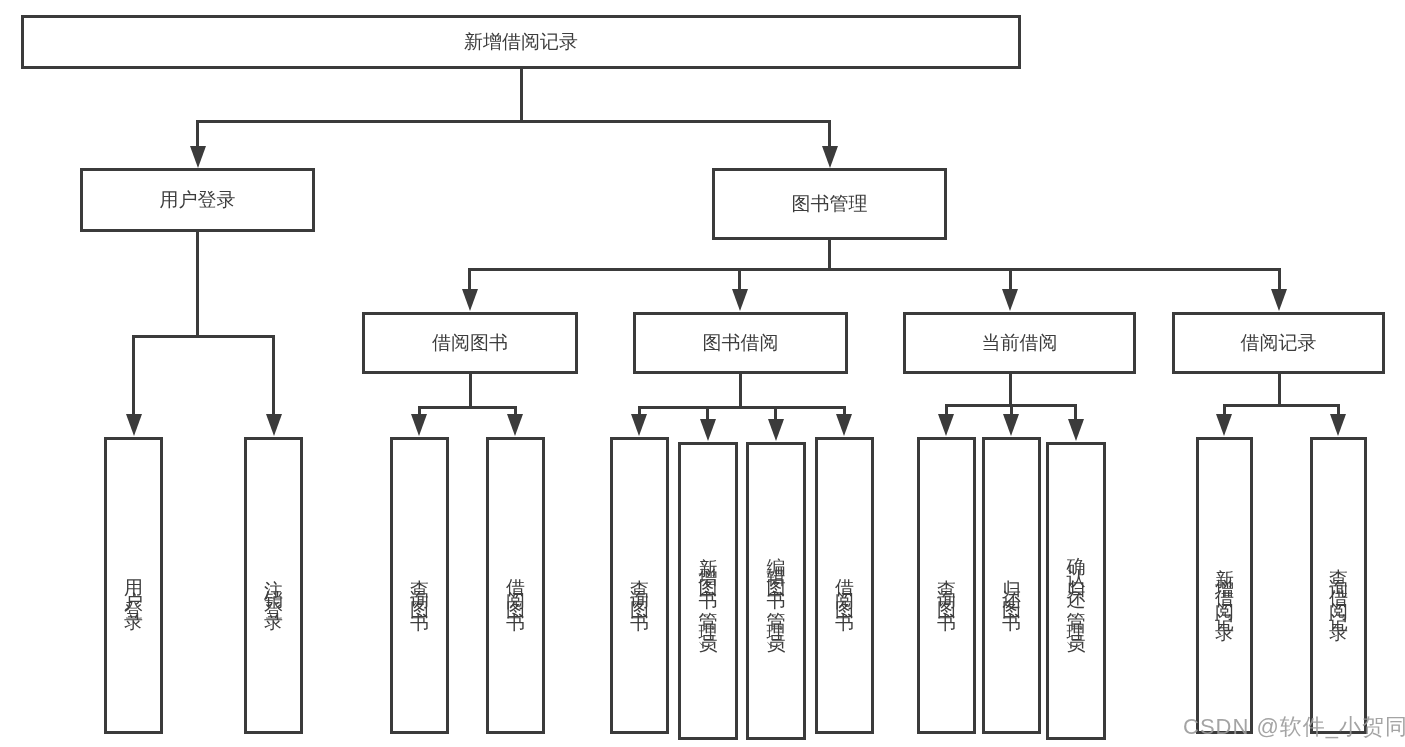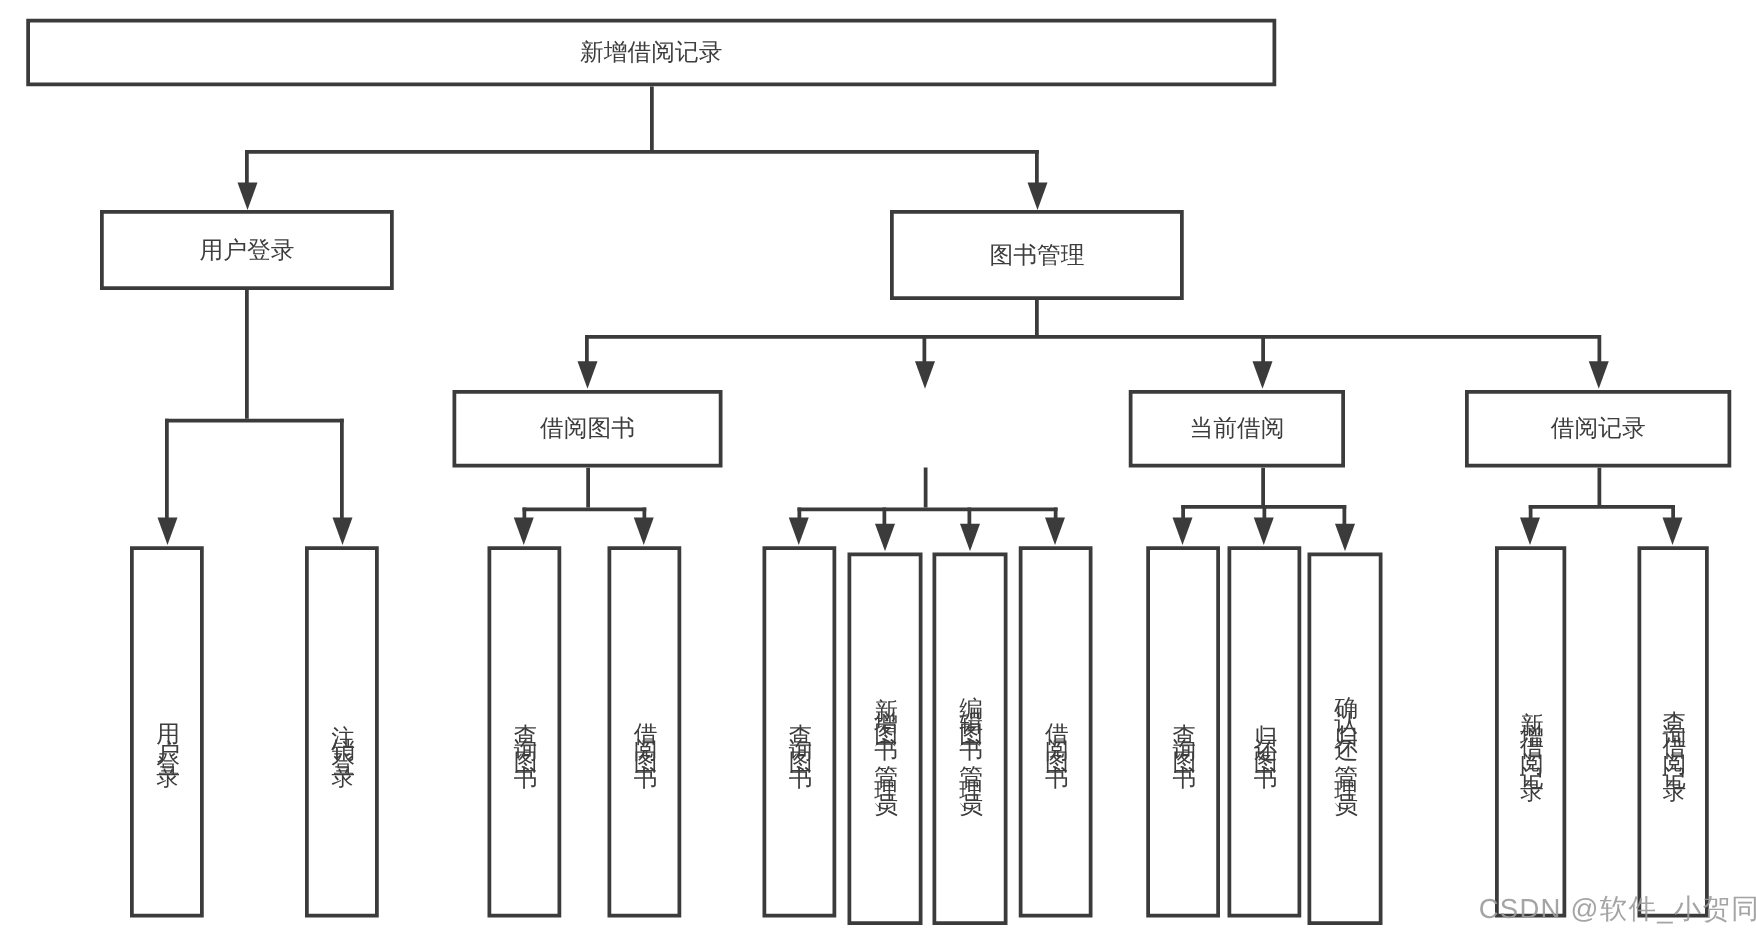--- a/index.html
+++ b/index.html
@@ -134,21 +134,24 @@
   <div class="box" style="left:80px;top:168px;width:235px;height:64px">
     <span class="lbl">用户登录</span>
   </div>
   <div class="box" style="left:712px;top:168px;width:235px;height:72px">
     <span class="lbl">图书管理</span>
   </div>
 
   <div class="box" style="left:362px;top:312px;width:216px;height:62px">
     <span class="lbl">借阅图书</span>
   </div>
-  <div class="box" style="left:903px;top:312px;width:173px;height:62px">
+  <div class="box" style="left:633px;top:312px;width:215px;height:62px">
+    <span class="lbl">图书借阅</span>
+  </div>
+  <div class="box" style="left:903px;top:312px;width:233px;height:62px">
     <span class="lbl">当前借阅</span>
   </div>
   <div class="box" style="left:1172px;top:312px;width:213px;height:62px">
     <span class="lbl">借阅记录</span>
   </div>
 
   <div class="box vbox" style="left:104px;top:437px;width:59px;height:297px">
     <span class="lbl">用户登录</span>
   </div>
   <div class="box vbox" style="left:244px;top:437px;width:59px;height:297px">

